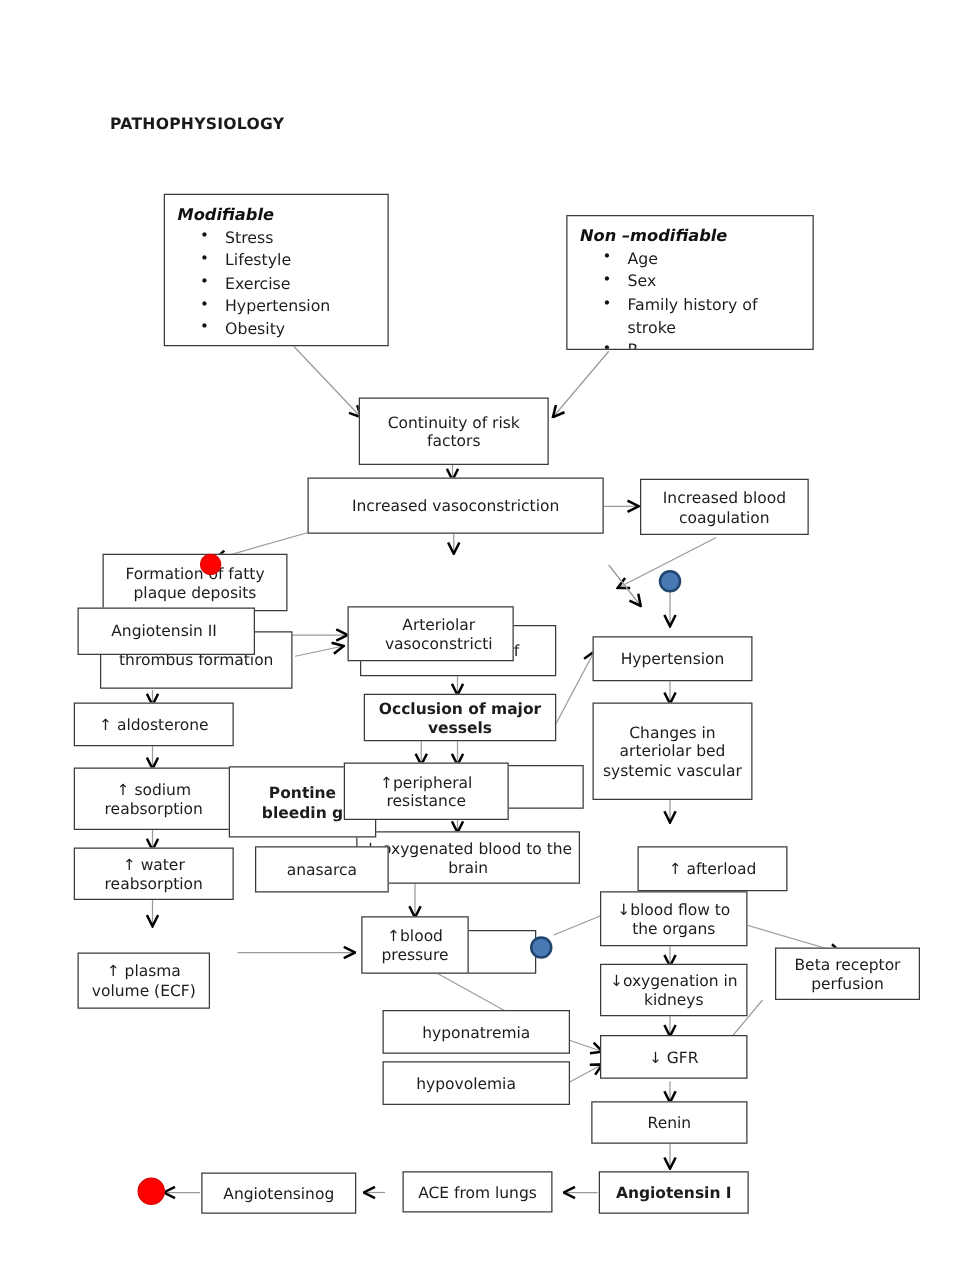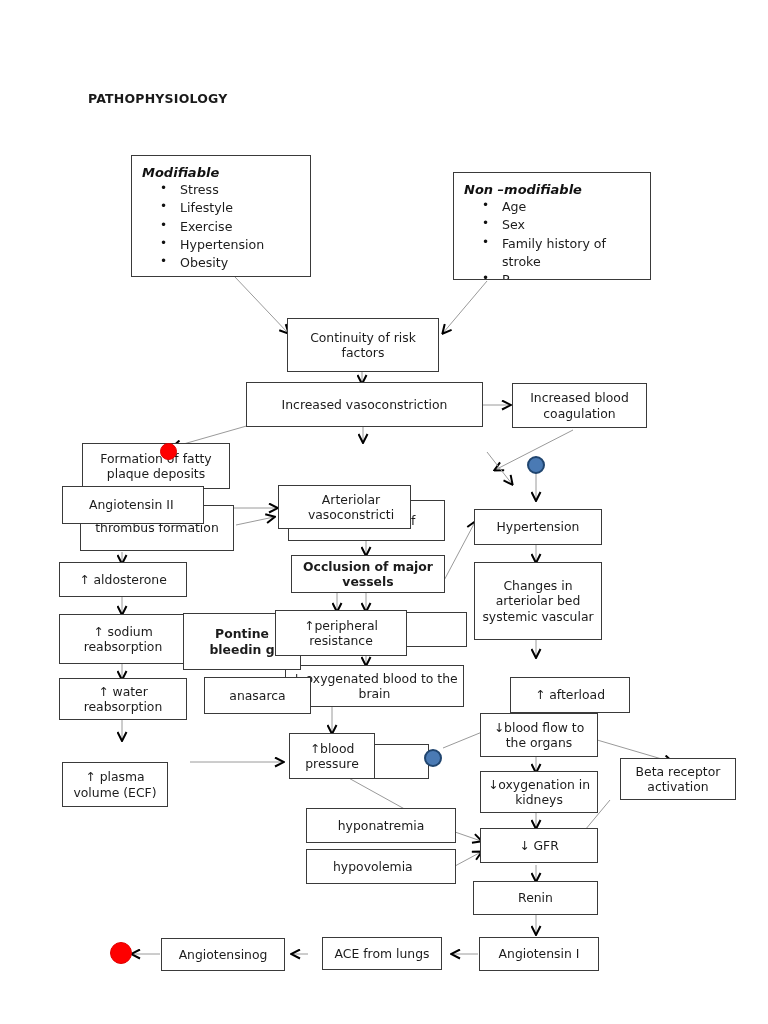--- a/index.html
+++ b/index.html
@@ -271,36 +271,36 @@
   <div class="box" style="left:204px; top:677px; width:107px; height:37px; z-index:4;">anasarca</div>
 
   <div class="box" style="left:62px; top:740px; width:106px; height:45px;margin-top:22px;">↑ plasma volume (ECF)</div>
 
   <div class="box left-align" style="left:294px; top:744px; width:135px; height:35px; z-index:2;">n</div>
 
   <div class="box" style="left:289px; top:733px; width:86px; height:46px; z-index:5;">↑blood pressure</div>
 
   <div class="box" style="left:480px; top:713px; width:118px; height:44px;">↓blood flow to the organs</div>
 
-  <div class="box" style="left:620px; top:758px; width:116px; height:42px;">Beta receptor activation</div>
+  <div class="box" style="left:620px; top:758px; width:116px; height:42px;">Beta receptor perfusion</div>
 
   <div class="box" style="left:480px; top:771px; width:118px; height:42px;">↓oxygenation in kidneys</div>
 
   <div class="box" style="left:306px; top:808px; width:150px; height:35px;">hyponatremia</div>
 
   <div class="box left-align" style="left:306px; top:849px; width:150px; height:35px;">hypovolemia</div>
 
   <div class="box" style="left:480px; top:828px; width:118px; height:35px;">↓ GFR</div>
 
   <div class="box" style="left:473px; top:881px; width:125px; height:34px;">Renin</div>
 
   <div class="box" style="left:161px; top:938px; width:124px; height:33px;">Angiotensinog</div>
 
   <div class="box" style="left:322px; top:937px; width:120px; height:33px;">ACE from lungs</div>
 
-  <div class="box" style="left:479px; top:937px; width:120px; height:34px;">Angiotensin I</div>
+  <div class="box" style="left:479px; top:937px; width:120px; height:34px;font-weight:bold;">Angiotensin I</div>
 
   <div class="dot red" style="left:160px; top:443px; width:17px; height:17px; z-index:8;"></div>
   <div class="dot blue" style="left:527px; top:456px; width:18px; height:18px; z-index:8;"></div>
   <div class="dot blue" style="left:424px; top:749px; width:18px; height:18px; z-index:8;"></div>
   <div class="dot red" style="left:110px; top:942px; width:22px; height:22px; z-index:8;"></div>
 
 </div>
 
 </body></html>

